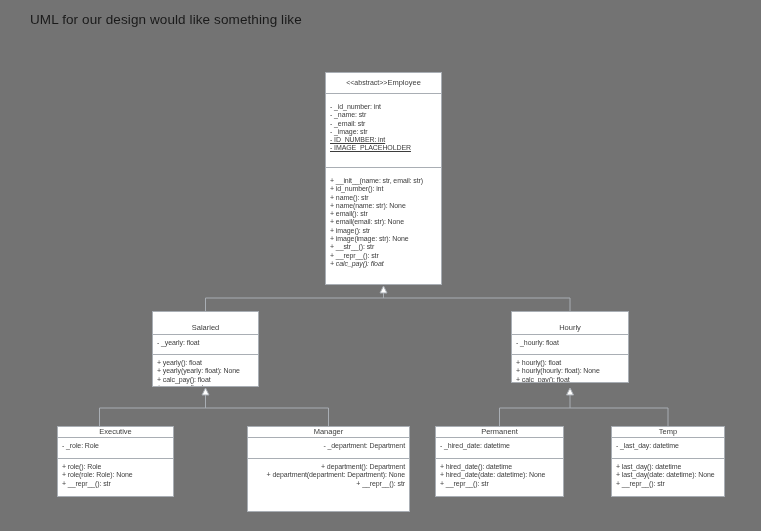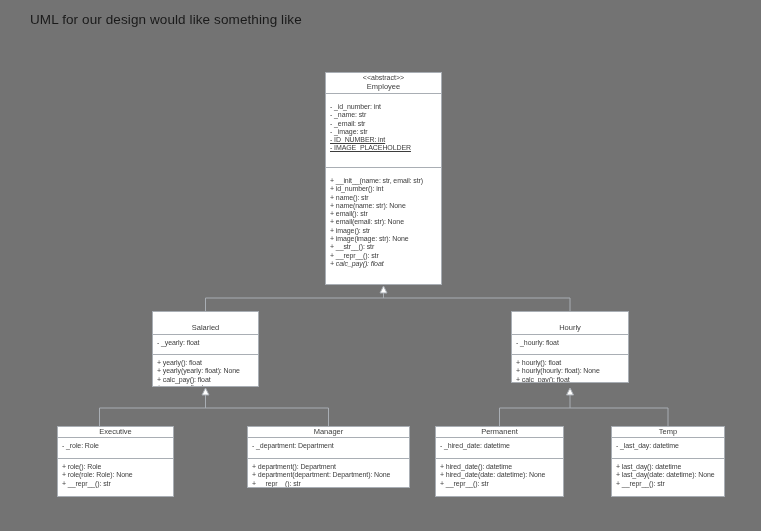--- a/index.html
+++ b/index.html
@@ -21,21 +21,21 @@
   svg.connectors{ position:absolute; left:0; top:0; width:761px; height:531px; }
 
   .uml-class{
     position:absolute; background:#fff;
     border:1px solid var(--border);
     display:flex; flex-direction:column;
     overflow:hidden;
   }
   .uml-header{
     border-bottom:1px solid var(--border);
-    display:flex; flex-direction:column; align-items:center; justify-content:center;
+    display:flex; flex-direction:row; align-items:center; justify-content:center;
     flex:none;
   }
   .uml-stereotype{ font-size:7px; line-height:8.6px; color:var(--text); }
   .uml-classname{ font-size:7.5px; line-height:8.8px; color:var(--text); }
   .uml-attrs{
     border-bottom:1px solid var(--border);
     padding:4px 4px 2px 4px; flex:none; overflow:hidden;
   }
   .uml-methods{ padding:4px 4px 2px 4px; flex:1; overflow:hidden; }
   .member{
@@ -50,21 +50,21 @@
   #box-employee .uml-header{ height:21px; }
   #box-employee .uml-attrs { height:74px; padding-top:9px; }
   #box-employee .uml-methods{ padding-top:9px; }
 
   #box-salaried { left:152px; top:311px; width:107px; height:76px; }
   #box-hourly   { left:511px; top:311px; width:118px; height:72px; }
   #box-salaried .uml-header, #box-hourly .uml-header{ height:12px;margin-top:11px; }
   #box-salaried .uml-attrs,  #box-hourly .uml-attrs { height:20px; }
 
   #box-executive{ left:41px;  top:426px; width:117px; height:71px;margin-left:16px; }
-  #box-manager  { left:247px; top:426px; width:163px; height:62px; }
+  #box-manager  { left:247px; top:426px; width:163px; height:86px;text-align:right; }
   #box-permanent{ left:435px; top:426px; width:129px; height:71px; }
   #box-temp     { left:611px; top:426px; width:114px; height:71px; }
   #box-executive .uml-header, #box-manager .uml-header,
   #box-permanent .uml-header, #box-temp .uml-header{ height:11px; }
   #box-executive .uml-attrs, #box-manager .uml-attrs,
   #box-permanent .uml-attrs, #box-temp .uml-attrs{ height:21px; }
 </style>
 </head>
 <body>
 

